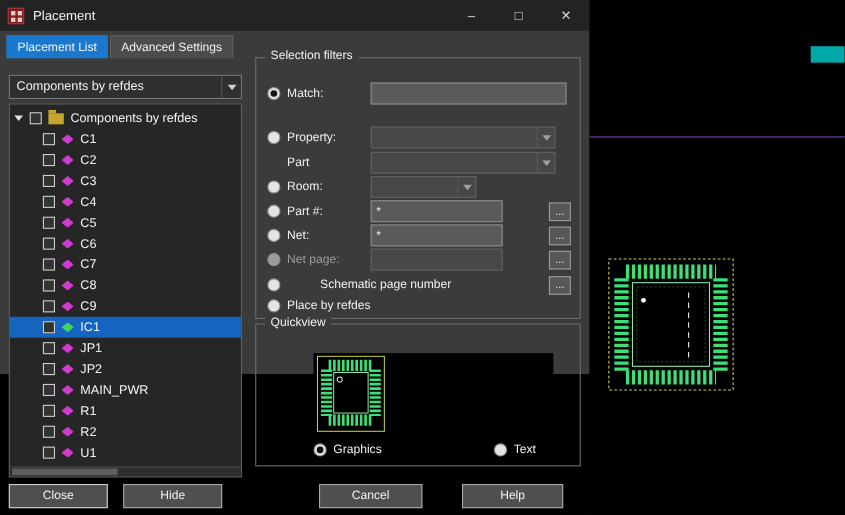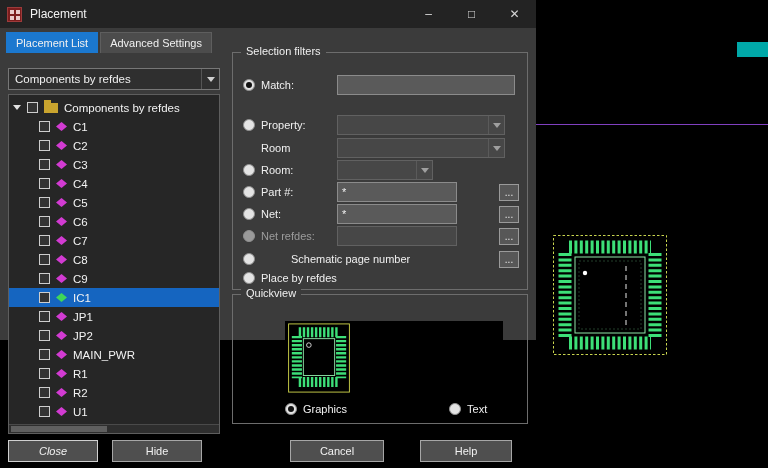--- a/index.html
+++ b/index.html
@@ -60,21 +60,21 @@
   .dd .dd-arrow::after { content:""; border-left:4px solid transparent; border-right:4px solid transparent; border-top:5px solid #9f9f9f; }
   .browse { margin-left:auto; width:20px; height:17px; background:#575757; border:1px solid #9a9a9a; color:#e8e8e8; font-size:10px; line-height:13px; text-align:center; }
 
   .quickview { left:232px; top:294px; width:296px; height:130px; }
   .preview { position:absolute; left:52px; top:26px; width:218px; height:74px; background:#000; }
   .qv-radios { position:absolute; left:52px; top:108px; right:8px; display:flex; align-items:center; gap:6px; }
   .qv-radios .second { margin-left:96px; }
 
   
   .btn { position:absolute; height:22px; background:#4f4f4f; border:1px solid #a6a6a6; color:#f2f2f2; font-size:11px; font-family:"Liberation Sans",sans-serif; }
-  .btn-close { left:8px; top:440px; width:90px; border-color:#d0d0d0;font-style:italic; }
+  .btn-close { left:8px; top:440px; width:90px; border-color:#d0d0d0; }
   .btn-hide { left:112px; top:440px; width:90px; }
   .btn-cancel { left:290px; top:440px; width:94px; }
   .btn-help { left:420px; top:440px; width:92px; }
 
   
   .canvas { position:absolute; left:536px; top:0; width:232px; height:468px; background:#000; }
   .pline { position:absolute; left:0; top:124px; width:232px; height:1px; background:#8040c0; }
   .teal-marker { position:absolute; right:0; top:42px; width:31px; height:15px; background:#00a8a8; }
   .chip-big { position:absolute; left:16px; top:234px; width:116px; height:122px; }
 </style>
@@ -210,21 +210,21 @@
         <span class="radio"></span>
         <span class="f-label w70">Property:</span>
         <div class="dd" style="width:168px;">
             <span class="dd-text"></span>
             <span class="dd-arrow"></span>
           </div>
       </div>
 
       <div class="f-row" style="top:85px;">
         <span style="width:12px;flex:none;"></span>
-        <span class="f-label w70">Room</span>
+        <span class="f-label w70">Part</span>
         <div class="dd" style="width:168px;">
             <span class="dd-text"></span>
             <span class="dd-arrow"></span>
           </div>
       </div>
 
       <div class="f-row" style="top:107px;">
         <span class="radio"></span>
         <span class="f-label w70">Room:</span>
         <div class="dd" style="width:96px;">
@@ -242,21 +242,21 @@
 
       <div class="f-row" style="top:151px;">
         <span class="radio"></span>
         <span class="f-label w70">Net:</span>
         <input class="tin" style="width: 120px;" value="*">
         <button class="browse">...</button>
       </div>
 
       <div class="f-row" style="top:173px;">
         <span class="radio disabled"></span>
-        <span class="f-label w70 dim">Net refdes:</span>
+        <span class="f-label w70 dim">Net page:</span>
         <input class="tin dis" style="width: 120px;" value="">
         <button class="browse">...</button>
       </div>
 
       <div class="f-row" style="top:196px;gap:36px;">
         <span class="radio"></span>
         <span class="f-label">Schematic page number</span>
         <button class="browse">...</button>
       </div>
 

